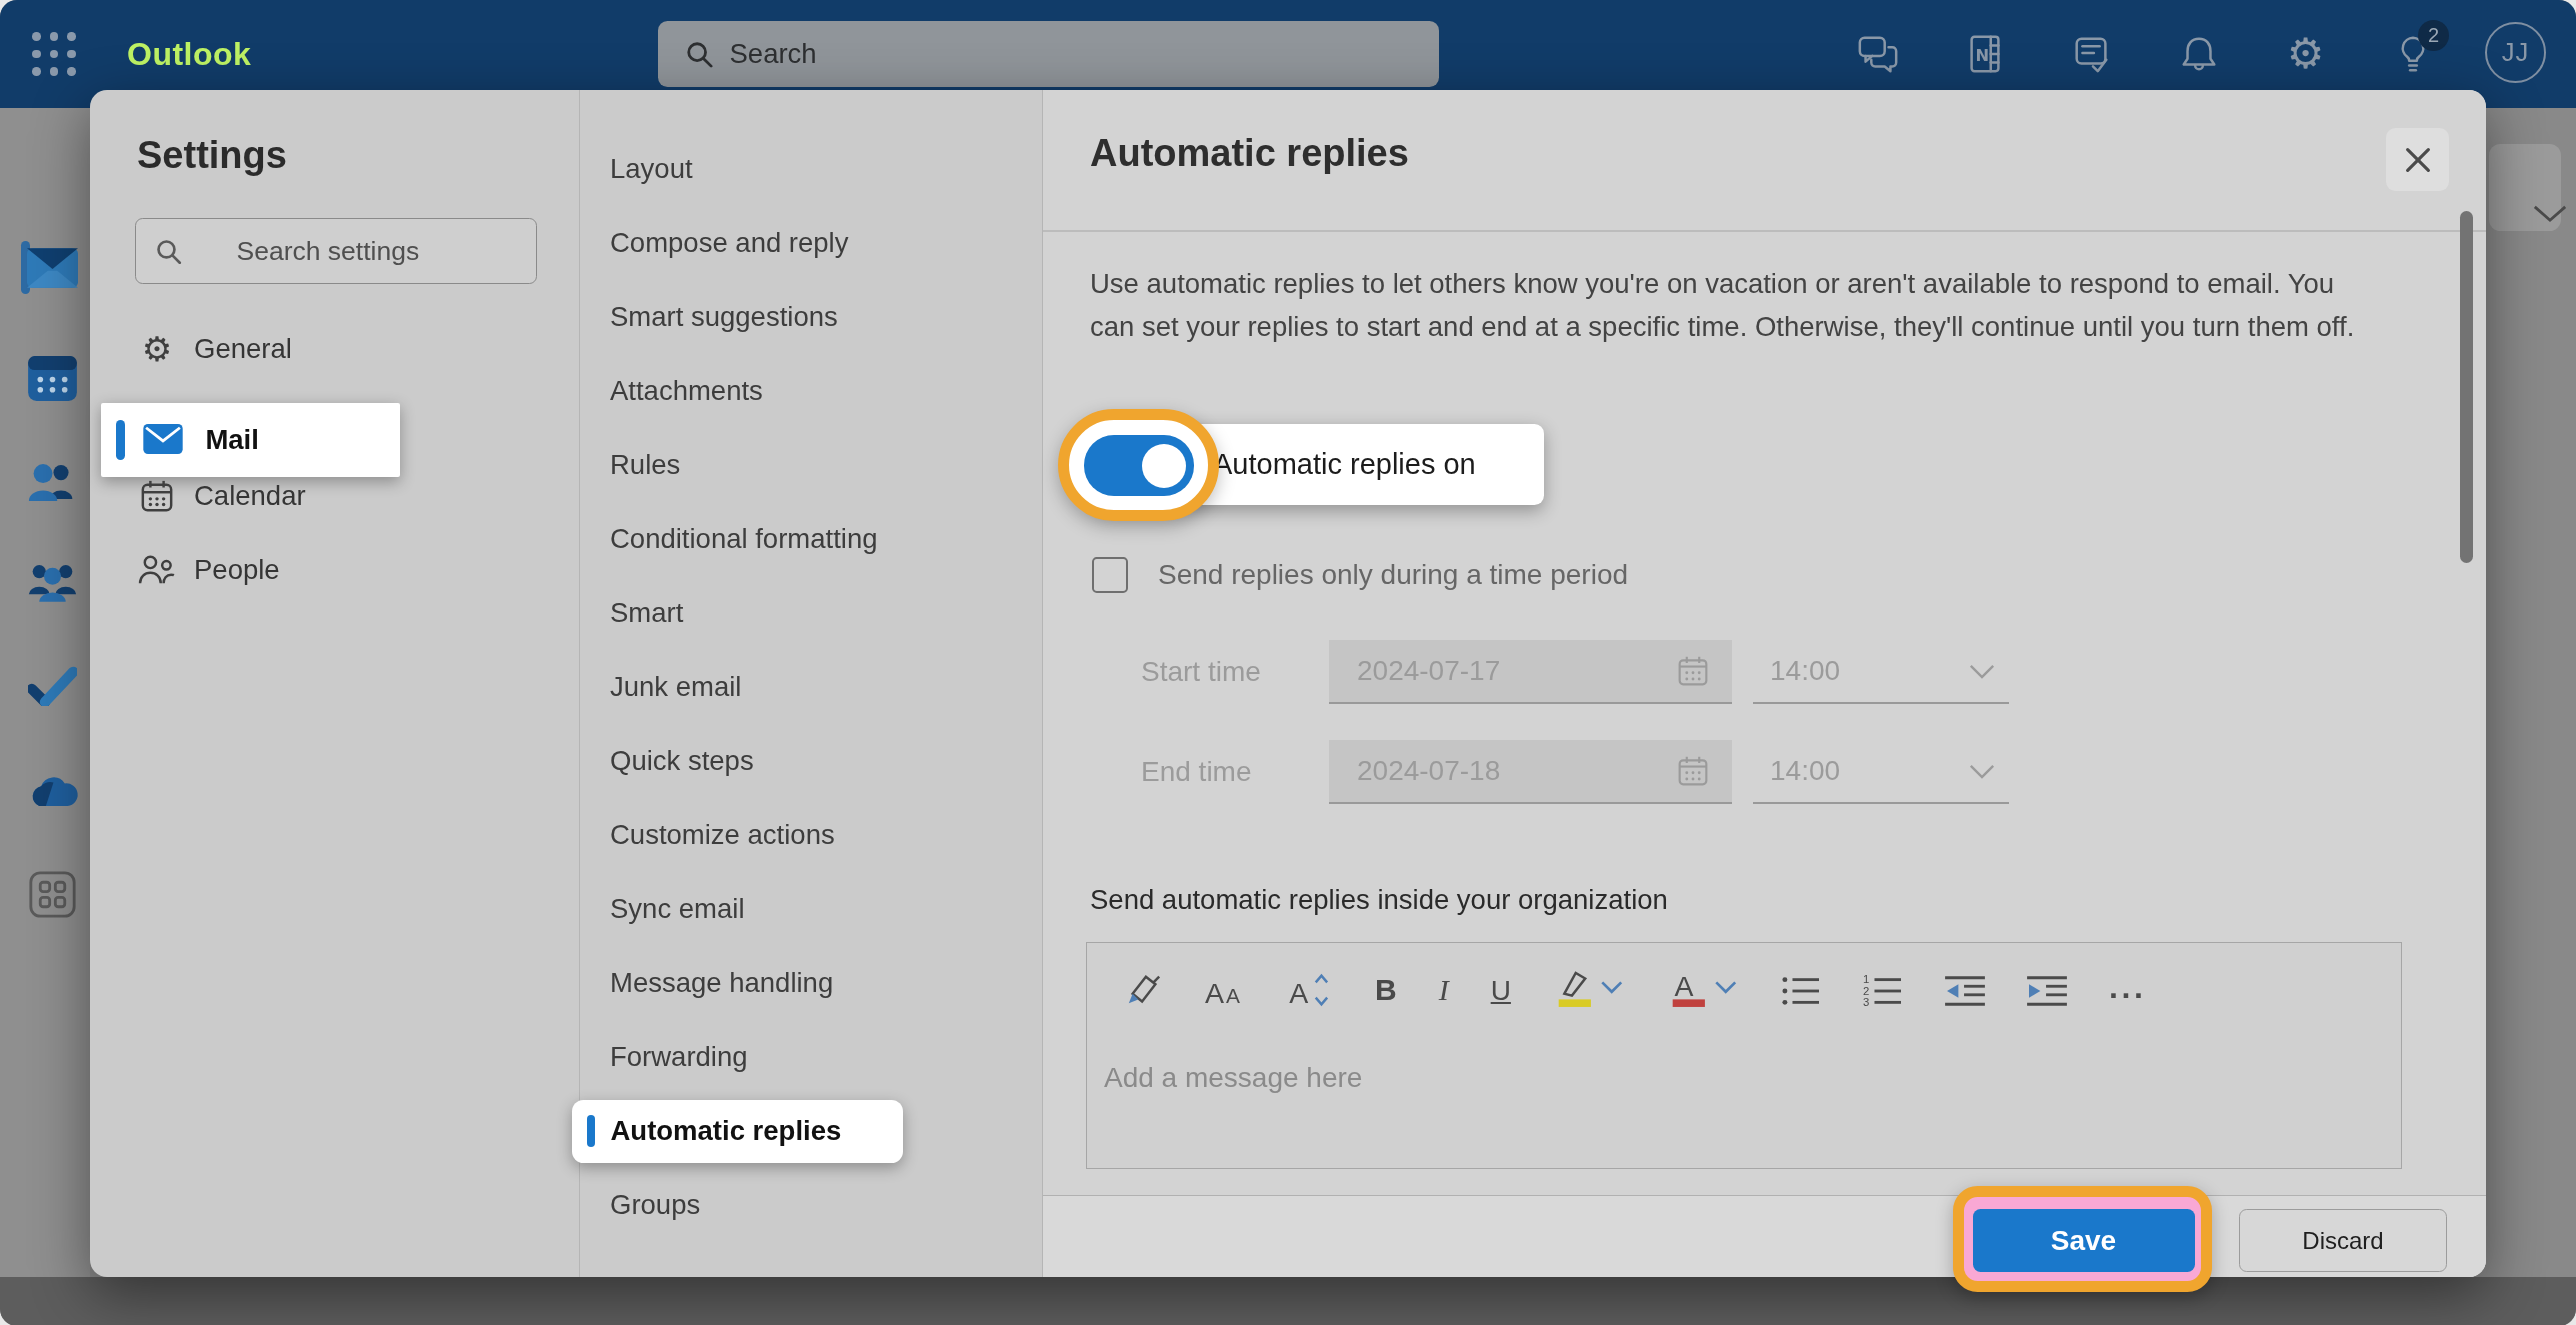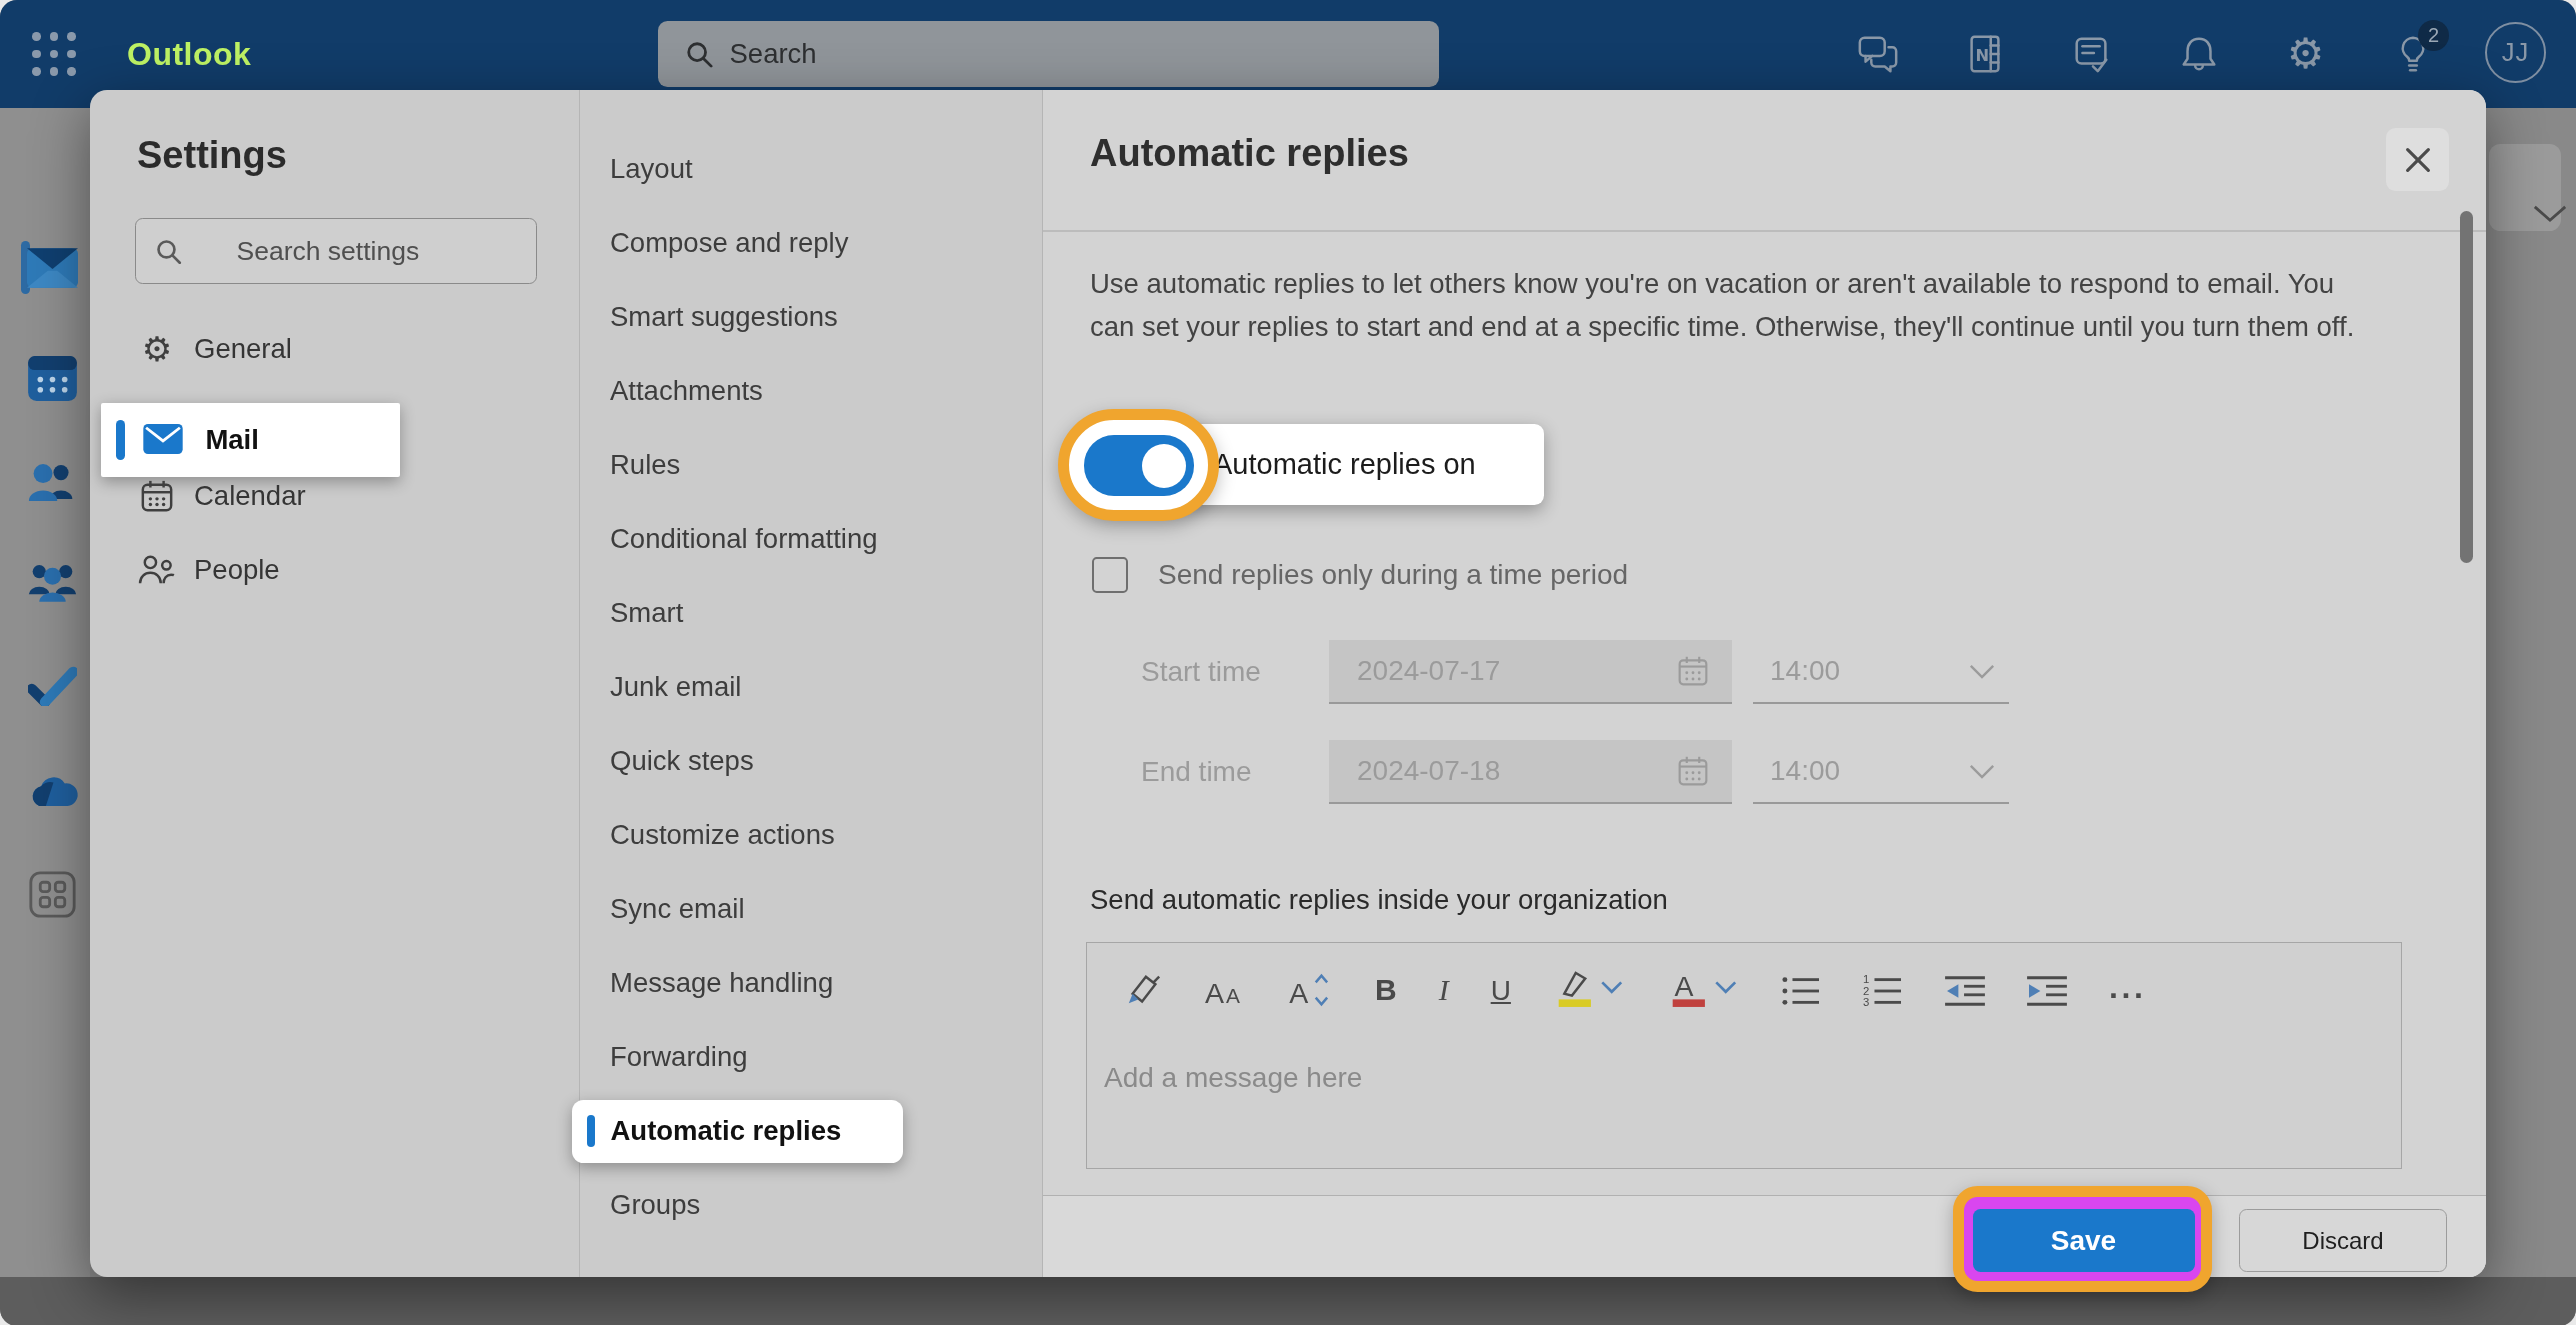--- a/index.html
+++ b/index.html
@@ -81,21 +81,21 @@
   .panel-footer{position:absolute;left:0;bottom:0;width:100%;height:82px;background:#d9d9d9;border-top:1.9px solid #b1b1b1;border-radius:0 0 17px 0;}
   .discard-btn{position:absolute;right:39px;top:13.3px;width:208px;height:63px;background:#d7d7d7;border:1.9px solid #9c9c9c;border-radius:7.6px;font-size:24px;color:#1f1f1f;display:flex;align-items:center;justify-content:center;cursor:pointer;}
   .scroll-thumb{position:absolute;left:2460px;top:211px;width:13.3px;height:352px;border-radius:6.6px;background:#737373;cursor:pointer;}
 
   
   .toggle-pill{position:absolute;left:1099px;top:424px;width:445px;height:81px;background:#fff;border-radius:9.5px;box-shadow:0 5.7px 17px rgba(0,0,0,.30);}
   .toggle-pill span{position:absolute;left:114px;top:0;height:81px;display:flex;align-items:center;font-size:29px;color:#1c1c1c;}
   .toggle-ring{position:absolute;left:1058px;top:409px;width:161px;height:112px;border-radius:56px;background:#fff;border:11.4px solid #f0a52e;box-shadow:0 5.7px 17px rgba(0,0,0,.25);}
   .toggle{position:absolute;left:1084px;top:435px;width:110px;height:61px;border-radius:30px;background:#1a78cb;cursor:pointer;}
   .toggle .knob{position:absolute;right:8.5px;top:8.5px;width:44px;height:44px;border-radius:50%;background:#fff;}
-  .save-ring{position:absolute;left:1953px;top:1186px;width:259px;height:106px;border-radius:24.6px;background:#d946ef;border:11.4px solid #f0a52e;box-shadow:0 5.7px 17px rgba(0,0,0,.25);}
+  .save-ring{position:absolute;left:1953px;top:1186px;width:259px;height:106px;border-radius:24.6px;background:#f9a8d4;border:11.4px solid #f0a52e;box-shadow:0 5.7px 17px rgba(0,0,0,.25);}
   .save-btn{position:absolute;left:8.5px;top:12.3px;width:222px;height:63px;background:#1a78cb;border-radius:7.6px;border:none;color:#fff;font-size:28px;font-weight:600;display:flex;align-items:center;justify-content:center;cursor:pointer;font-family:inherit;}
 </style>
 </head>
 <body>
 
 <div class="screen">
 
   <div class="topbar">
     <div class="waffle">
       <i></i>

